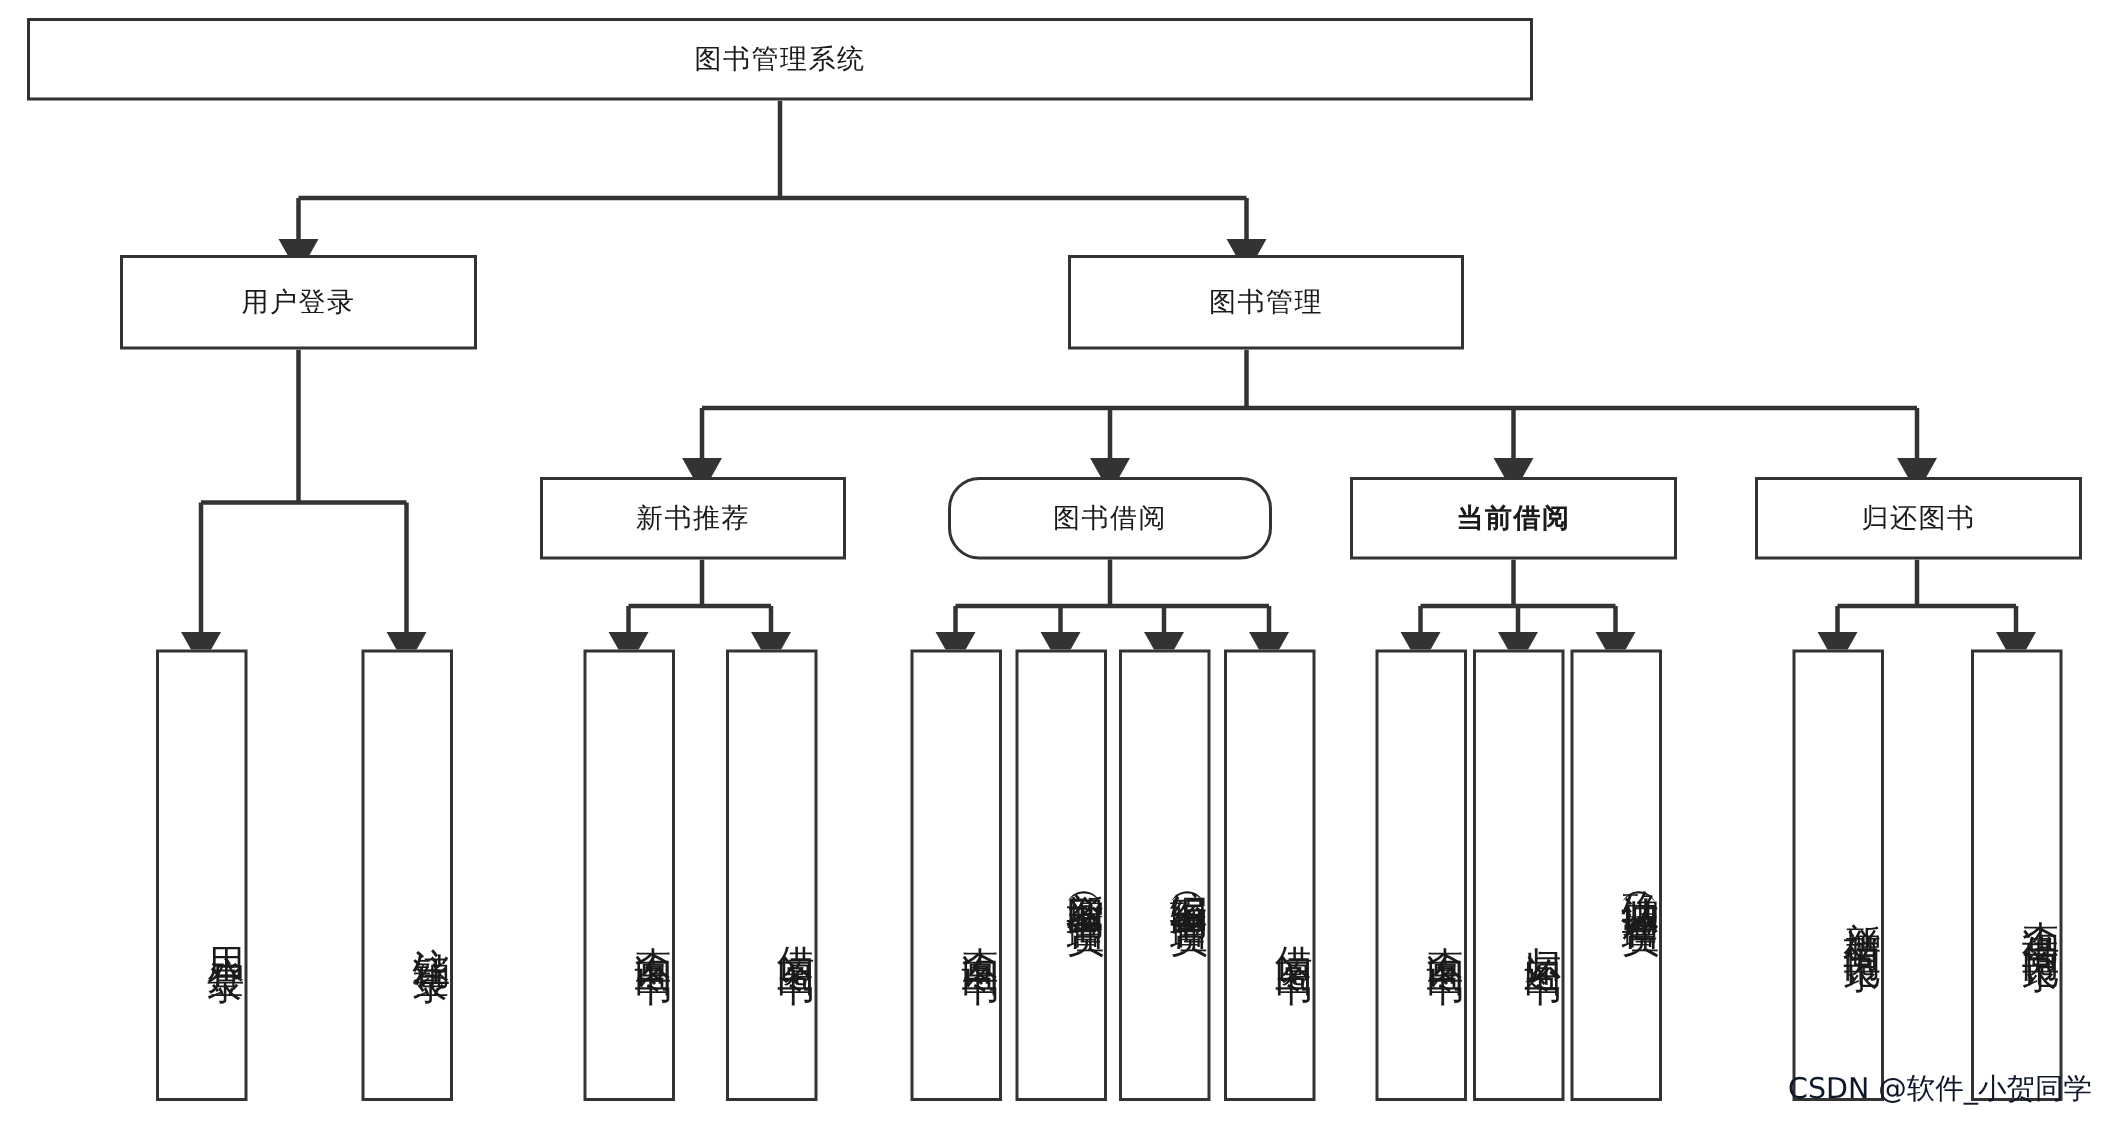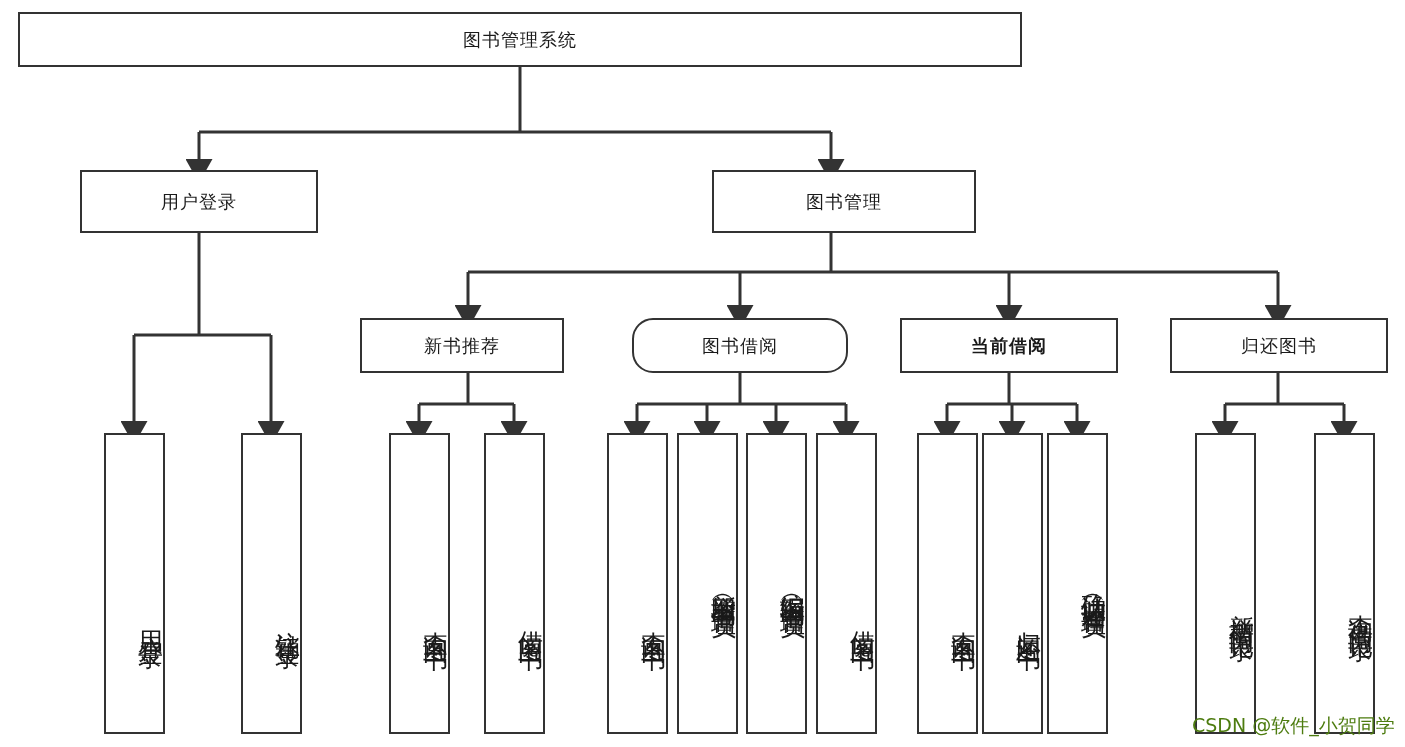--- a/index.html
+++ b/index.html
@@ -57,21 +57,21 @@
   }
   .node-v.tall-text {
     padding-top: 6px;
     letter-spacing: 3px;
   }
   .watermark {
     position: absolute;
     left: 1192px;
     top: 713px;
     font-size: 19px;
-    color: #4d7c0f;
+    color: #0f172a;
     white-space: nowrap;
     z-index: 5;
     font-family: "DejaVu Sans", "Liberation Sans", sans-serif;
   }
 </style>
 </head>
 <body>
 
 <div id="diagram-root">
 

